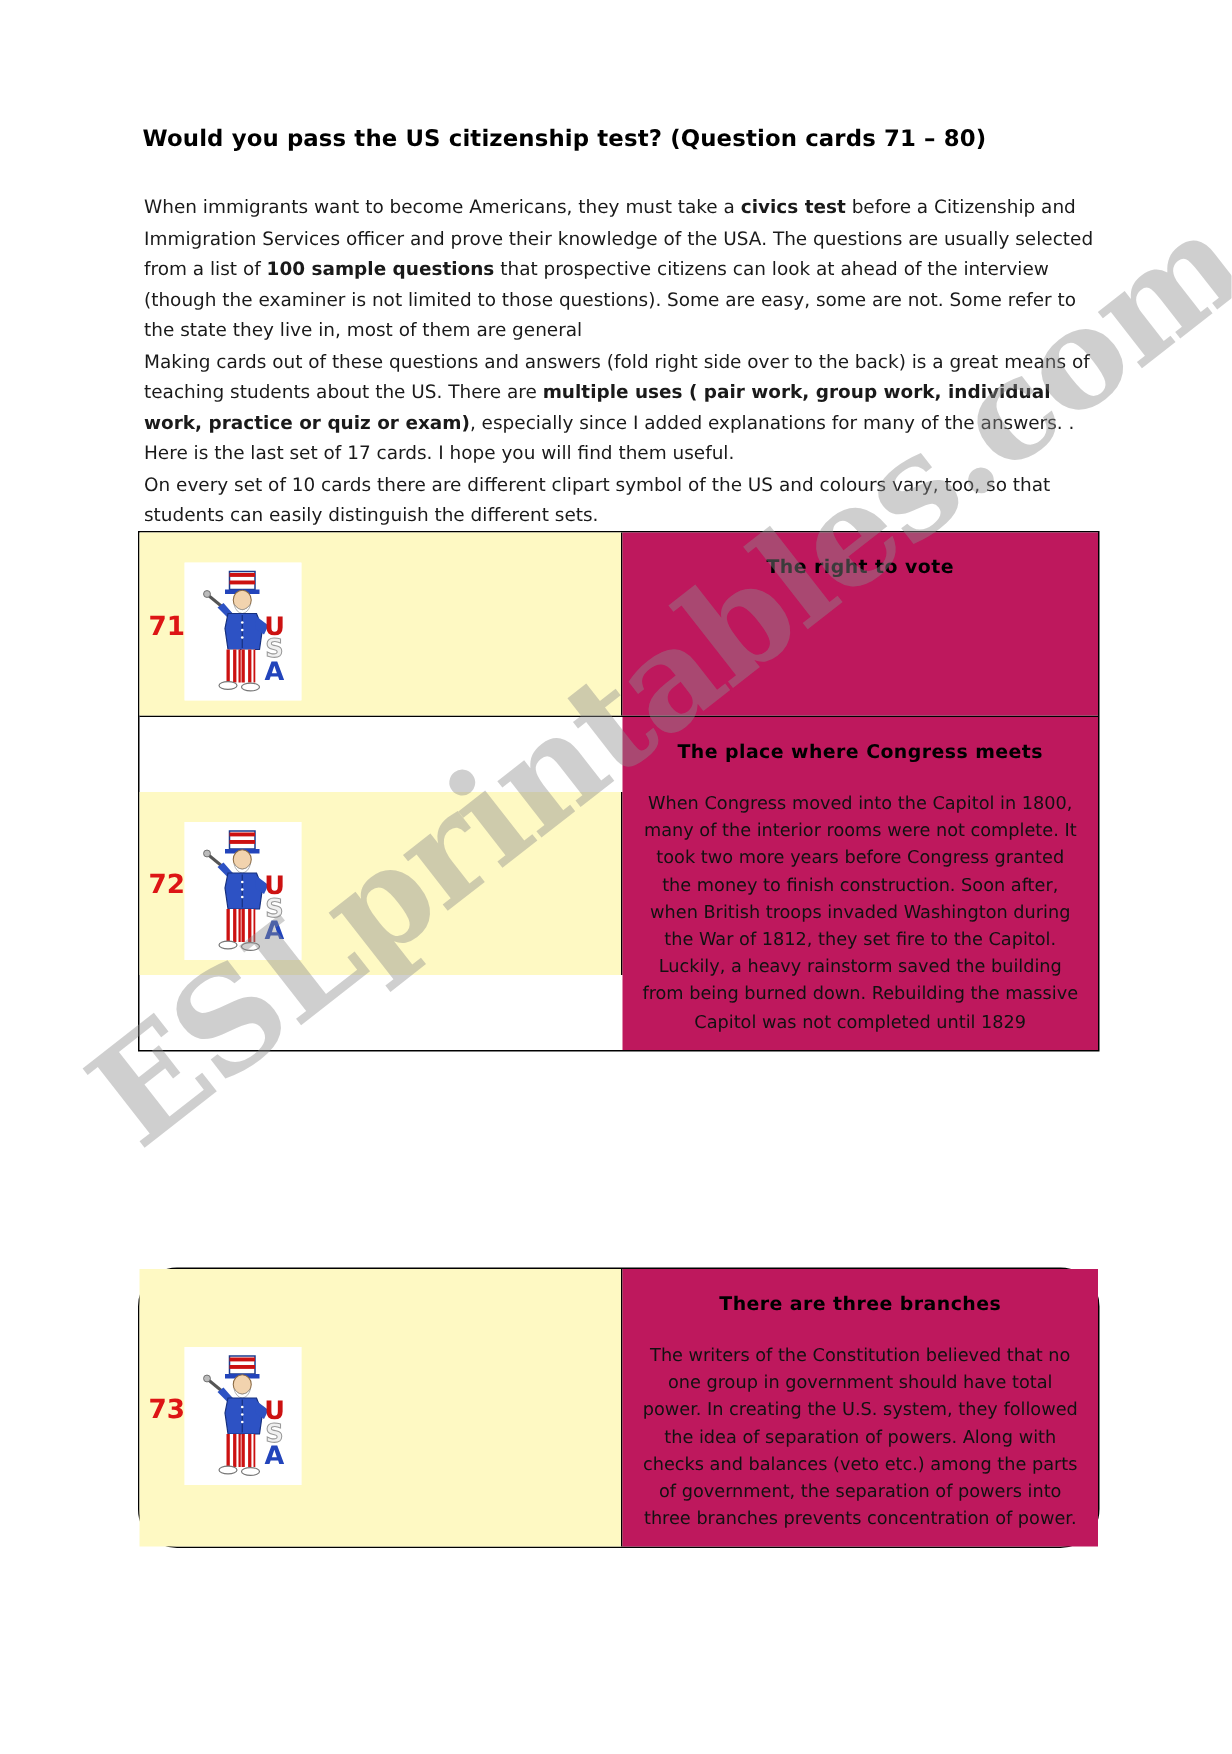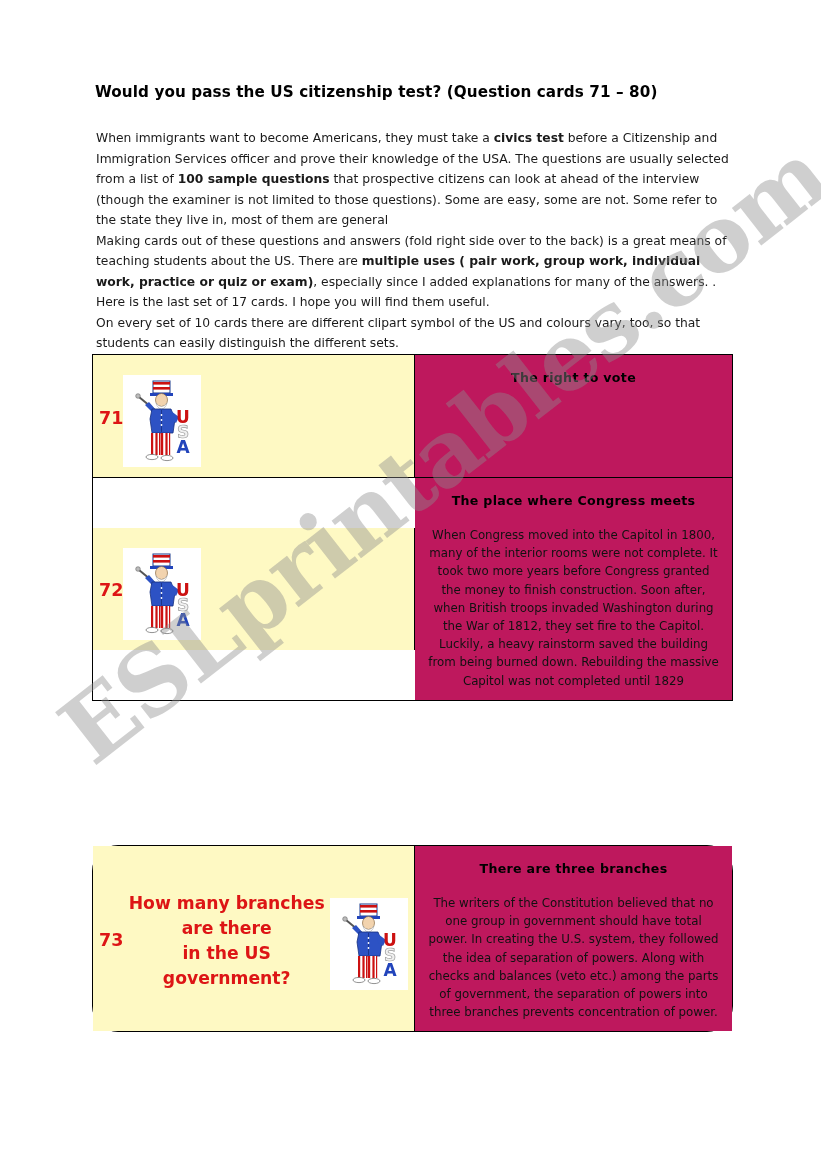--- a/index.html
+++ b/index.html
@@ -280,22 +280,20 @@
       </div>
 
     </div>
   </div>
 
   <div class="card-table" id="table-b">
     <div style="width:100%">
       <div class="card-row">
         <div class="q-cell">
           <div class="q-number">73</div>
-          <div class="q-text">How many branches are there
-in the US government?</div>
           <div class="clipart">
             <svg viewBox="0 0 78 92" width="78" height="92" aria-hidden="true">
               <rect x="0" y="0" width="78" height="92" fill="#ffffff"></rect>
               <rect x="30" y="6" width="17" height="12" fill="#ffffff" stroke="#1b3a8c" stroke-width="1"></rect>
               <rect x="30" y="7" width="17" height="2.6" fill="#cc1111"></rect>
               <rect x="30" y="12" width="17" height="2.6" fill="#cc1111"></rect>
               <rect x="27" y="18" width="23" height="3" fill="#2244bb"></rect>
               <ellipse cx="38.5" cy="25" rx="6" ry="6.5" fill="#f2d3ae" stroke="#8a6a44" stroke-width="0.7"></ellipse>
               <path d="M33 28 q5.5 7 11 0 q-1.5 5.5 -5.5 6 q-4 -0.5 -5.5 -6z" fill="#ffffff" stroke="#999" stroke-width="0.5"></path>
               <line x1="16" y1="22" x2="33" y2="36" stroke="#555555" stroke-width="2"></line>

